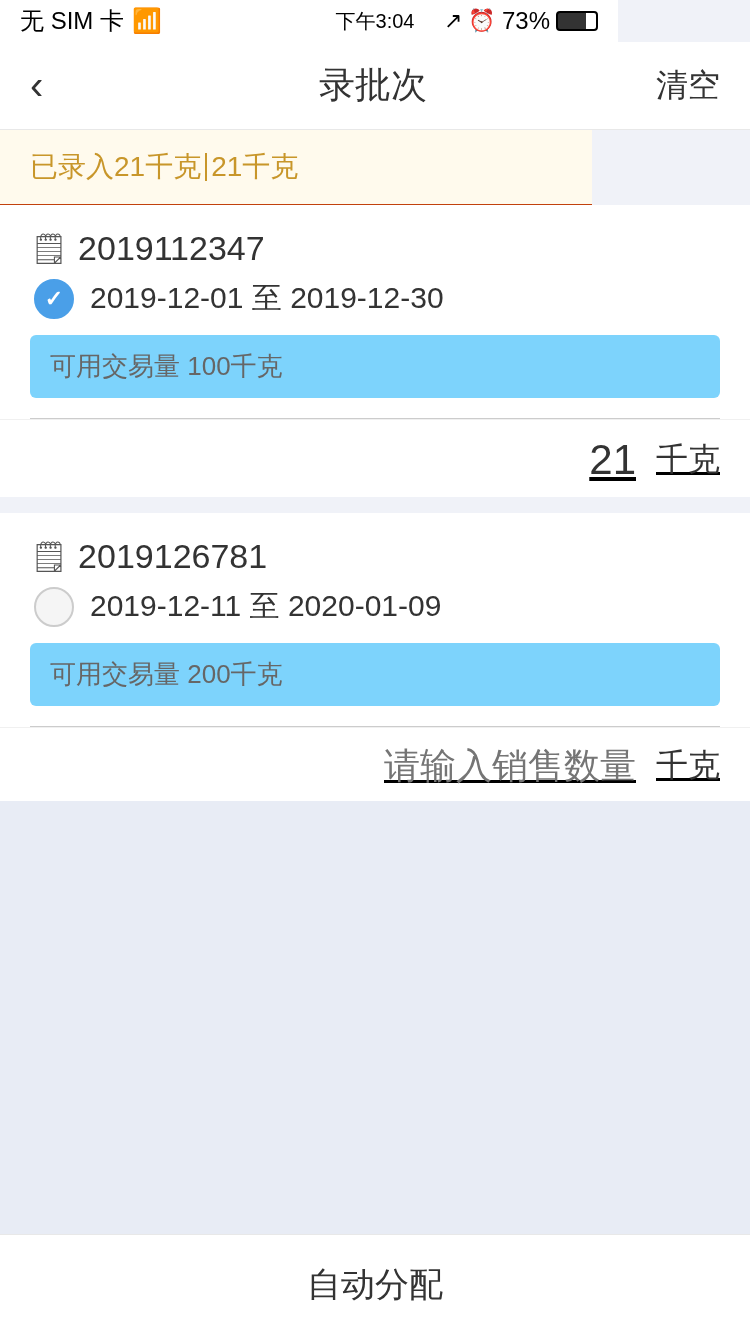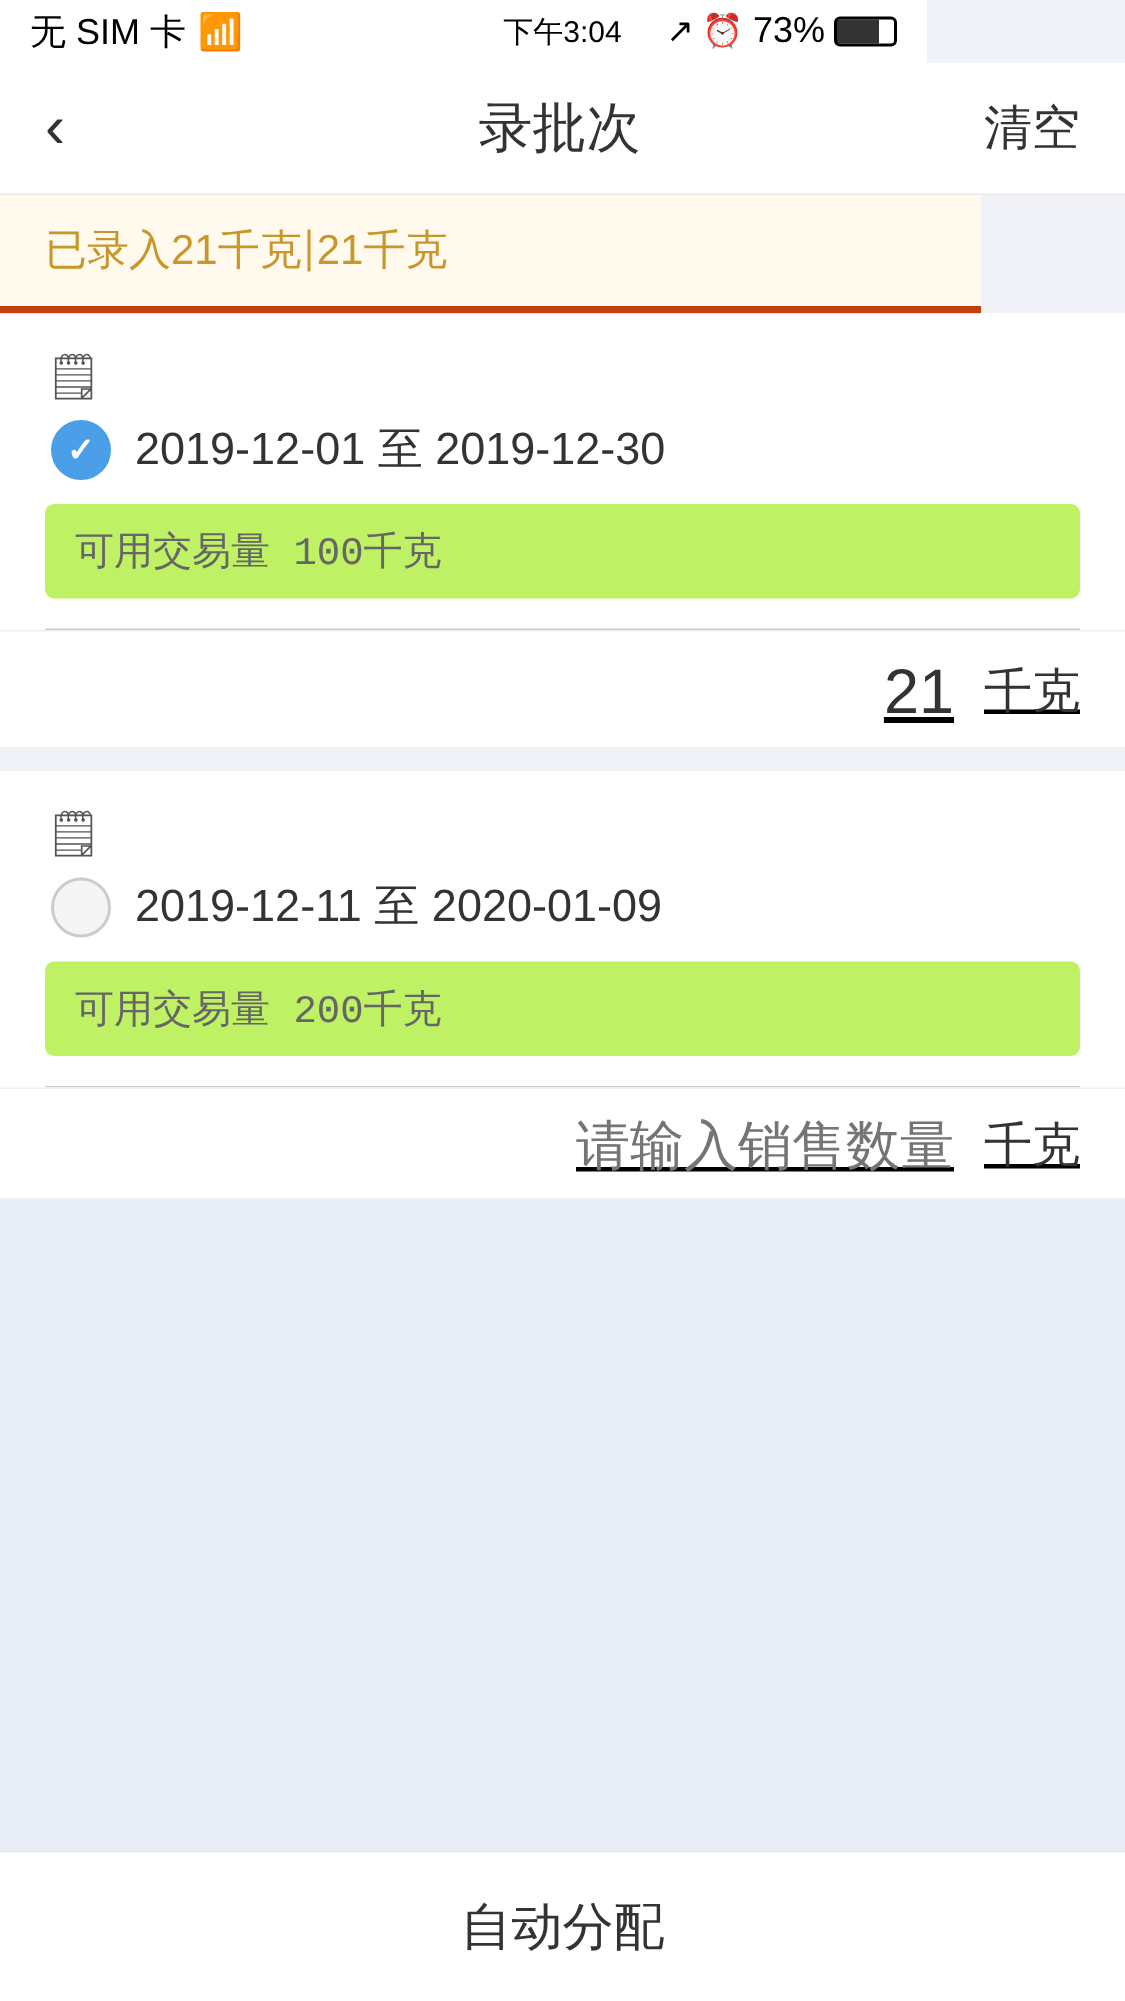--- a/index.html
+++ b/index.html
@@ -68,27 +68,27 @@
       color: #333;
     }
     .nav-action {
       font-size: 32px;
       color: #333;
       cursor: pointer;
     }
 
     
     .info-banner {
-      width: 654px;
+      width: 592px;
       background: #fffaed;
       padding: 18px 30px;
       display: flex;
       align-items: center;
       gap: 4px;
-      border-bottom: 5px solid #c2410c;
+      border-bottom: 1px solid #c2410c;
     }
     .info-recorded {
       font-size: 28px;
       color: #c8962a;
     }
     .info-divider {
       width: 2px;
       height: 28px;
       background: #c8962a;
     }
@@ -151,25 +151,24 @@
       color: #fff;
       font-size: 22px;
       font-weight: bold;
     }
     .batch-date {
       font-size: 30px;
       color: #333;
     }
     .batch-avail-box {
       margin: 0 0 0 0;
-      background: #bef264;
+      background: #7dd3fc;
       border-radius: 6px;
       padding: 14px 20px;
       margin-bottom: 20px;
-      font-family: Liberation Mono, monospace;
     }
     .batch-avail-text {
       font-size: 26px;
       color: #666;
     }
 
     
     .amount-row {
       background: #fff;
       padding: 16px 30px 13px 30px;
@@ -274,20 +273,21 @@
 <div class="info-banner">
   <span class="info-recorded">已录入21千克</span>
   <div class="info-divider"></div>
   <span class="info-amount">21千克</span>
 </div>
 
 <div class="card">
   <div class="batch-item">
     <div class="batch-header">
       <span class="batch-icon">🗒</span>
+      <span class="batch-id">2019112347</span>
     </div>
     <div class="batch-date-row">
       <div class="radio-circle checked"></div>
       <span class="batch-date">2019-12-01 至 2019-12-30</span>
     </div>
     <div class="batch-avail-box">
       <span class="batch-avail-text">可用交易量 100千克</span>
     </div>
   </div>
   <div class="amount-underline"></div>
@@ -296,20 +296,21 @@
     <span class="amount-unit">千克</span>
   </div>
 </div>
 
 <div class="section-gap"></div>
 
 <div class="card">
   <div class="batch-item">
     <div class="batch-header">
       <span class="batch-icon">🗒</span>
+      <span class="batch-id">2019126781</span>
     </div>
     <div class="batch-date-row">
       <div class="radio-circle"></div>
       <span class="batch-date">2019-12-11 至 2020-01-09</span>
     </div>
     <div class="batch-avail-box">
       <span class="batch-avail-text">可用交易量 200千克</span>
     </div>
   </div>
   <div class="amount-underline"></div>

